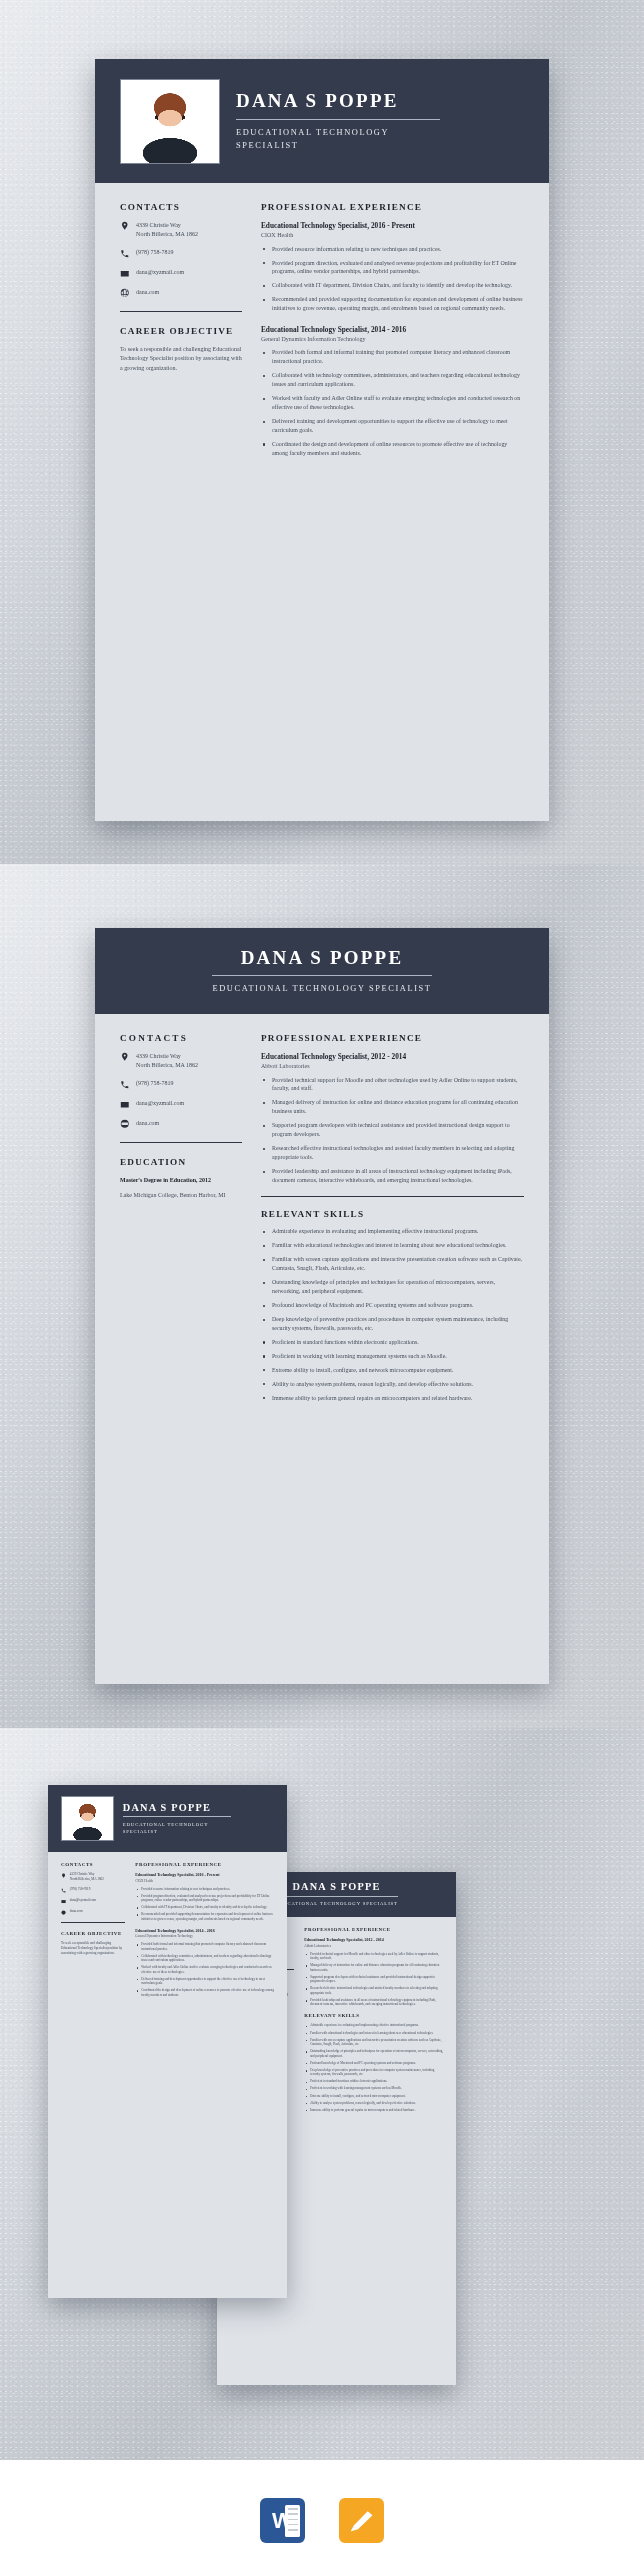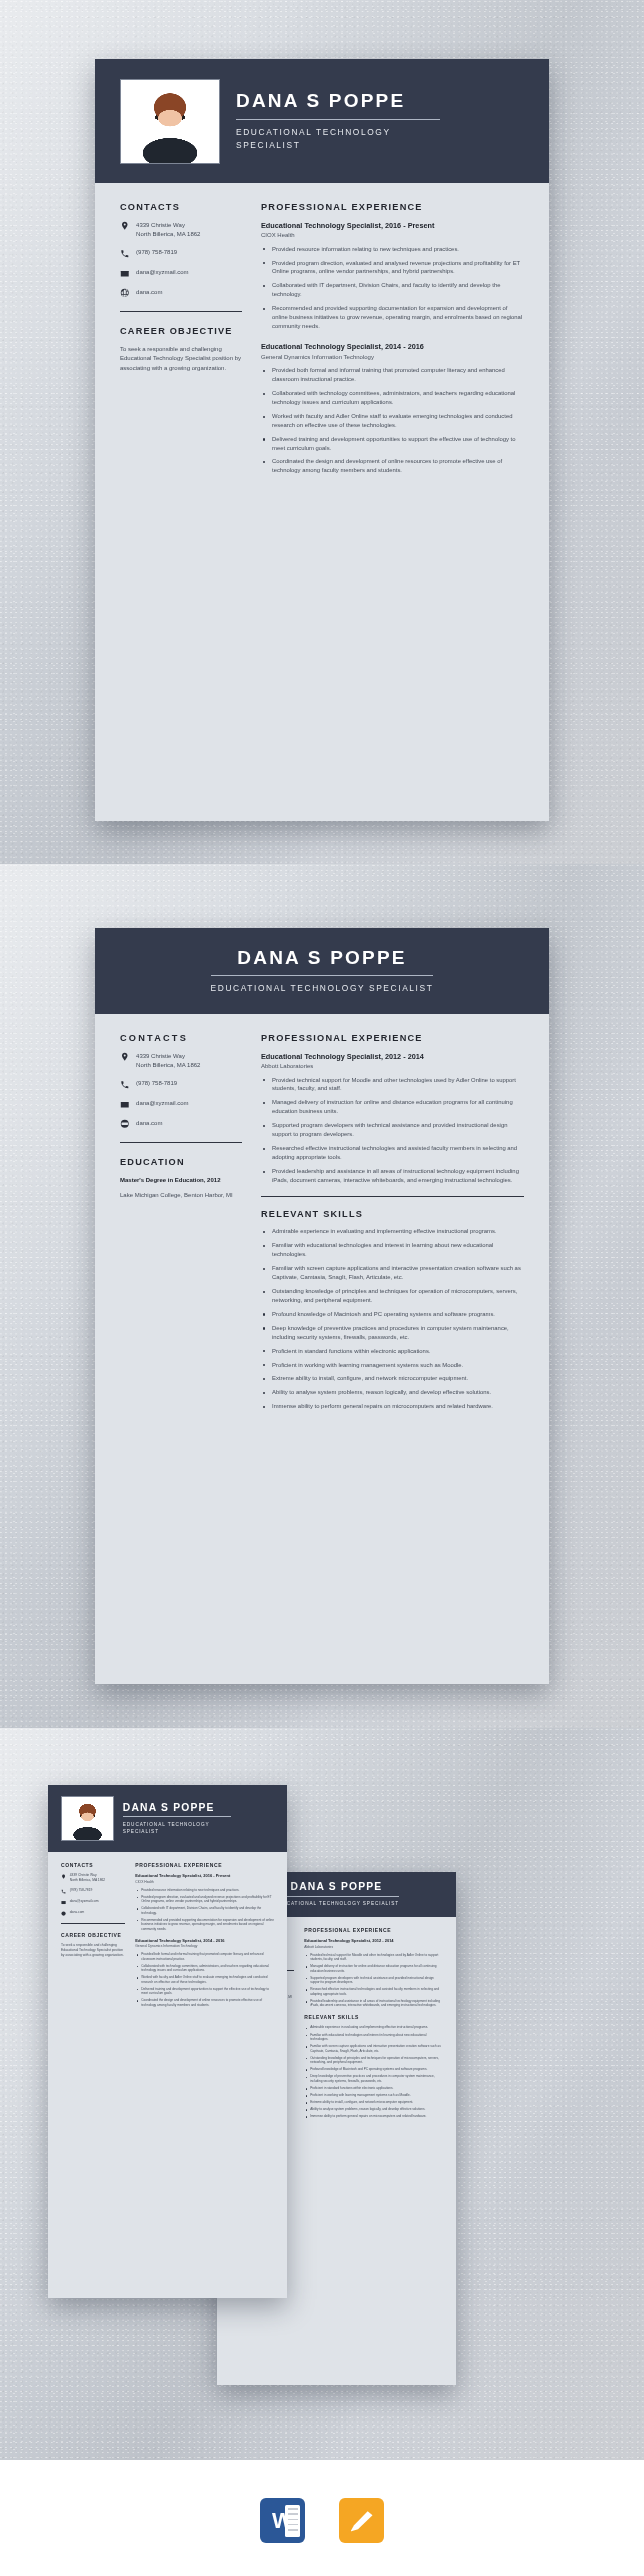--- a/index.html
+++ b/index.html
@@ -39,20 +39,21 @@
                 rgba(0,0,0,.05) 52%, rgba(255,255,255,.14) 70%, rgba(0,0,0,.06) 100%);
     pointer-events: none;
   }
 
   
   .sheet {
     position: absolute;
     background: #dfe3e8;
     box-shadow: 0 10.3px 25px rgba(20,28,45,.34);
     overflow: hidden;
+    font-family: Liberation Serif, serif;
   }
 
   .sheet-head {
     background: #343b4d;
     display: flex;
     align-items: center;
   }
   .photo {
     background: #ffffff;
     overflow: hidden;

